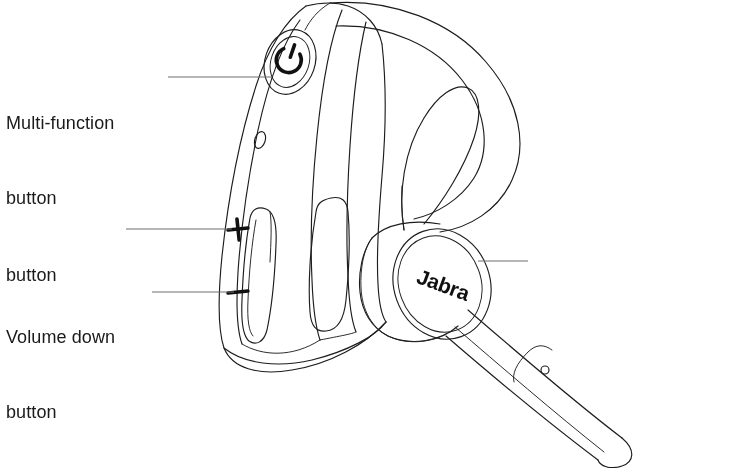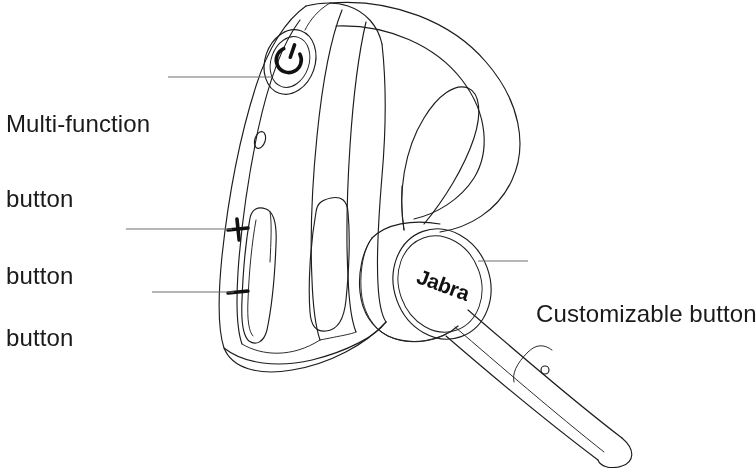--- a/index.html
+++ b/index.html
@@ -11,21 +11,21 @@
     position: relative;
     width: 756px;
     height: 468px;
     background: #ffffff;
     overflow: hidden;
     font-family: "Liberation Sans", sans-serif;
   }
   .callout {
     position: absolute;
     color: #1a1a1a;
-    font-size: 24px;
+    font-size: 18px;
     line-height: 25px;
     font-weight: 400;
     letter-spacing: 0.1px;
     white-space: pre;
   }
   #label-multifunction { left: 6px;  top: 61px; }
   #label-volume-up     { left: 6px;  top: 213px; }
   #label-volume-down   { left: 6px;  top: 275px; }
   #label-customizable  { left: 536px; top: 251px; }
 
@@ -171,20 +171,18 @@
   <div class="callout" id="label-multifunction">
     <div>Multi-function</div>
     <div>button</div>
   </div>
 
   <div class="callout" id="label-volume-up">
     <div>button</div>
   </div>
 
   <div class="callout" id="label-volume-down">
+    <div>Volume down</div>
     <div>button</div>
   </div>
 
-  <div class="callout" id="label-customizable">
-    <div>Customizable button</div>
-  </div>
 
 </div>
 
 </body></html>

